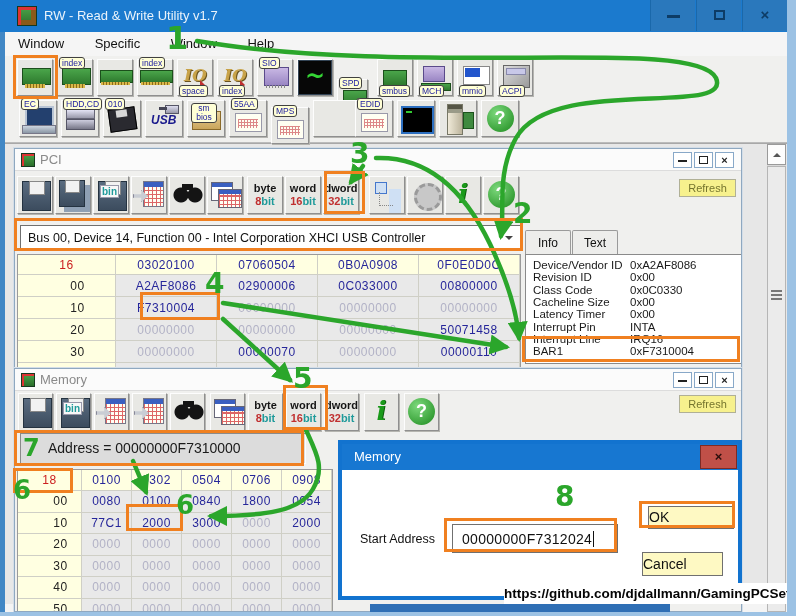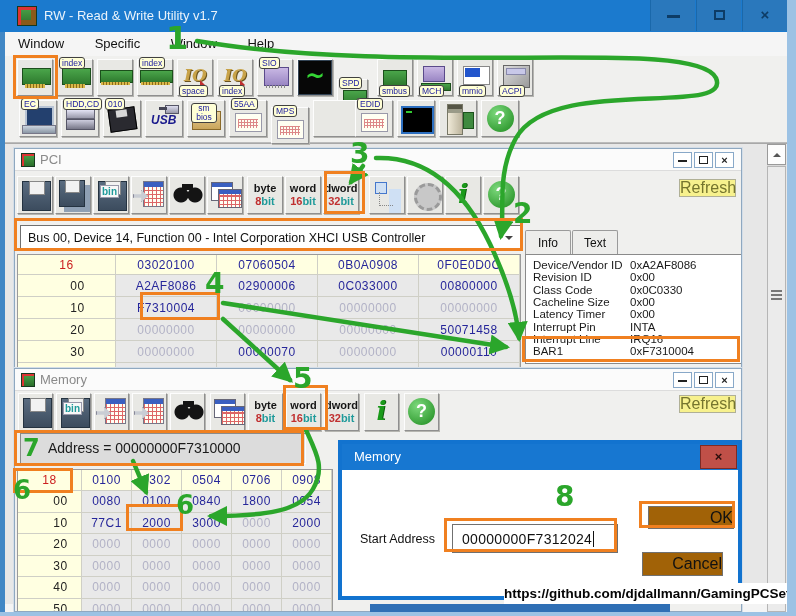--- a/index.html
+++ b/index.html
@@ -83,21 +83,21 @@
 .szl2 .num{color:#c03030;}
 .szl2 .unit{color:#1f9a9a;}
 
 .cwin{position:absolute;background:#f0f0ee;border:1px solid #8fa8c0;box-shadow:0 0 0 1px #d4dee8;overflow:hidden;}
 .ctitle{position:absolute;left:0;top:0;right:0;height:22px;background:#fbfbfb;border-bottom:1px solid #dcdcdc;color:#8a8a8a;font-size:13px;line-height:22px;padding-left:25px;}
 .cico{position:absolute;left:6px;top:4px;width:14px;height:14px;background:linear-gradient(#4aa54a,#2b6e2b);border:1px solid #16381f;box-shadow:inset 2px 2px 0 #d33;}
 .cbtn{position:absolute;top:3px;width:19px;height:16px;background:#fff;border:1px solid #88a8c8;z-index:6;}
 .cbtn .bar{position:absolute;left:4px;top:7px;width:9px;height:2px;background:#222;}
 .cbtn .box{position:absolute;left:4px;top:3px;width:9px;height:8px;border:1.5px solid #222;}
 .cbtn .x{display:block;text-align:center;line-height:14px;font-size:11px;font-weight:700;color:#222;}
-.refresh{position:absolute;background:#f7f18d;border:1px solid #b0b096;color:#75752e;font-size:16px;text-align:center;line-height:16px;z-index:6;}
+.refresh{position:absolute;background:#f7f18d;border:1px solid #b0b096;color:#75752e;font-size:11px;text-align:center;line-height:16px;z-index:6;}
 .combo{position:absolute;background:#fff;border:1px solid #707070;font-size:12.5px;line-height:24px;padding-left:7px;color:#111;white-space:nowrap;overflow:hidden;}
 .combo .arr{position:absolute;right:7px;top:10px;width:0;height:0;border:4px solid transparent;border-top-color:#444;}
 .tab{position:absolute;background:#ededeb;border:1px solid #9a9a9a;border-bottom:none;border-radius:2px 2px 0 0;font-size:12px;text-align:center;color:#111;}
 .tab.active{background:#fbfbfb;z-index:2;}
 .sumpanel{position:absolute;background:#fff;border:1px solid #8a8a8a;}
 .srow{position:absolute;left:7px;right:2px;height:12px;font-size:11.5px;line-height:12px;color:#1a1a1a;}
 .slabel{position:absolute;left:0;top:0;}
 .sval{position:absolute;left:97px;top:0;}
 
 .hexgrid{position:absolute;display:grid;background:#e9e9e9;border:1px solid #9a9a9a;}
@@ -105,21 +105,21 @@
 .hhead{background:#ffffe1;color:#26269a;}
 .rhead{background:#ffffe1;color:#222;padding-left:22px;}
 .corner{background:#ffffe1;color:#cc2020;}
 .val{background:#e9e9e9;color:#26269a;}
 .val.dim{color:#b2b2c6;}
 
 .addrbox{position:absolute;background:#dcdcdc;border:1px solid;border-color:#8a8a8a #fdfdfd #fdfdfd #8a8a8a;font-size:14px;color:#1a1a1a;line-height:28px;padding-left:27px;}
 .dialog{position:absolute;left:338px;top:440px;width:404px;height:160px;background:#fff;border:4px solid #1273cf;z-index:30;}
 .dtitle{position:absolute;left:0;top:0;right:0;height:26px;background:#1777d1;color:#fff;font-size:13px;line-height:26px;padding-left:12px;}
 .dx{position:absolute;right:1px;top:1px;width:37px;height:24px;background:#c05048;border:1px solid #7d2a24;color:#2b0e0c;font-size:13px;font-weight:700;text-align:center;line-height:22px;}
-.dbtn{position:absolute;background:#a16207;border:1px solid #707070;font-size:16px;text-align:right;color:#111;}
+.dbtn{position:absolute;background:#fef9c3;border:1px solid #707070;font-size:14px;text-align:left;color:#111;}
 .dinput{position:absolute;background:#fff;border:1px solid #707070;font-size:14px;letter-spacing:.3px;color:#111;padding-left:9px;display:flex;align-items:center;}
 .caret{display:inline-block;width:1px;height:16px;background:#111;margin-left:1px;}
 .dlabel{position:absolute;font-size:12.5px;color:#111;}
 
 .vscroll{position:absolute;left:767px;top:144px;width:19px;height:468px;background:#d9d9d9;z-index:2;}
 .vsup{position:absolute;left:767px;top:144px;width:19px;height:21px;background:#fdfdfd;border:1px solid #9a9a9a;z-index:3;}
 .vsup::before{content:"";position:absolute;left:5px;top:8px;width:0;height:0;border:4px solid transparent;border-bottom-color:#555;border-top-width:0;}
 .vthumb{position:absolute;left:767px;top:166px;width:19px;height:446px;background:#ebebeb;border:1px solid #b5b5b5;z-index:3;}
 .vgrip{position:absolute;left:771px;top:290px;width:11px;height:11px;background:repeating-linear-gradient(#777 0 2px,transparent 2px 4px);z-index:4;}
 .hscroll{position:absolute;left:5px;top:604px;width:782px;height:8px;background:#f4f4f4;z-index:2;}

